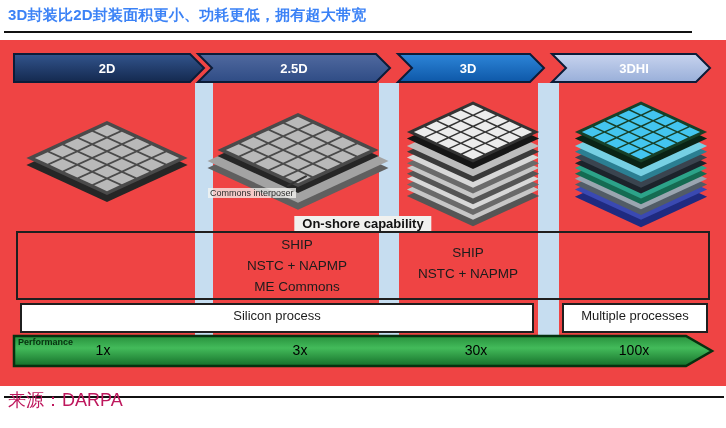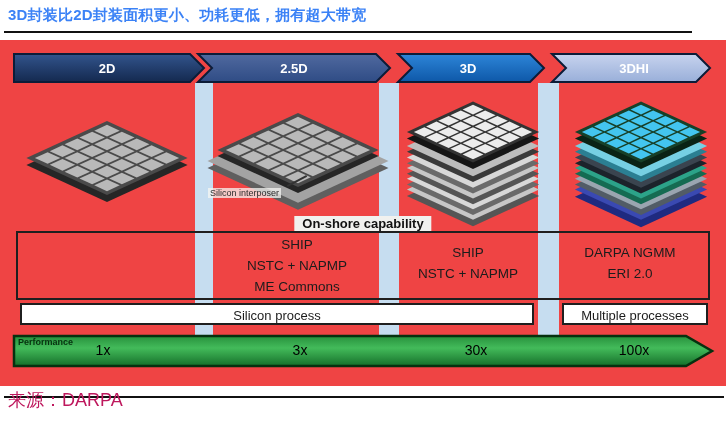--- a/index.html
+++ b/index.html
@@ -17,21 +17,21 @@
   .chip{pointer-events:none;}
   .interposer-label{left:208px;top:148px;font-size:9px;color:#2d2d2d;background:rgba(245,245,243,.75);padding:0 2px;}
   .interposer-arrow{left:286px;top:140px;width:22px;height:2px;background:#333;transform:rotate(-28deg);}
   .cap-box{left:16px;top:191px;width:694px;height:69px;border:2px solid #1f1f1f;background:transparent;box-sizing:border-box;}
   .cap-title{left:363px;top:176px;transform:translateX(-50%);font-size:13px;font-weight:bold;color:#111;background:#f1f1ef;padding:0 8px;white-space:nowrap;}
   .cap-col{color:#1c1c1c;font-size:13.5px;line-height:21px;text-align:center;}
   .cap-col1{left:30px;top:202px;width:150px;}
   .cap-col2{left:217px;top:194px;width:160px;}
   .cap-col3{left:388px;top:202px;width:160px;}
   .cap-col4{left:548px;top:202px;width:164px;}
-  .proc-box{top:263px;height:22px;border:2px solid #1f1f1f;background:#ffffff;box-sizing:border-box;font-size:13px;color:#1c1c1c;text-align:center;line-height:22px;}
+  .proc-box{top:263px;height:30px;border:2px solid #1f1f1f;background:#ffffff;box-sizing:border-box;font-size:13px;color:#1c1c1c;text-align:center;line-height:22px;}
   .proc1{left:20px;width:514px;}
   .proc2{left:562px;width:146px;}
   .perf-svg{left:0;top:294px;}
   .perf-label{left:18px;top:297px;font-size:9px;font-weight:bold;color:#06310f;}
   .perf-val{top:302px;transform:translateX(-50%);font-size:14px;font-weight:normal;color:#000;}
   .src-divider{left:4px;top:396px;width:720px;height:2px;background:#111;}
   .src-text{left:8px;top:388px;font-size:18px;color:#be185d;}
   text.stage{font-size:13px;font-weight:bold;fill:#ffffff;}
 </style>
 </head>
@@ -158,38 +158,34 @@
         <use href="#board" transform="translate(0 31) scale(1 0.46) rotate(45)" fill="#3a444f"></use>
         <use href="#board" transform="translate(0 24) scale(1 0.46) rotate(45)" fill="#2b7f92"></use>
         <use href="#board" transform="translate(0 17) scale(1 0.46) rotate(45)" fill="#76d0e3"></use>
         <use href="#board" transform="translate(0 8) scale(1 0.46) rotate(45)" fill="#0a2315"></use>
         <use href="#board" transform="scale(1 0.46) rotate(45)" fill="#174028"></use>
         <use href="#tiles" transform="scale(1 0.46) rotate(45)" fill="#43c5ef"></use>
       </g>
     </svg>
 
     <div class="abs interposer-arrow"></div>
-    <div class="abs interposer-label">Silicon interposer</div>
+    <div class="abs interposer-label">Commons interposer</div>
 
     <div class="abs cap-box"></div>
     <div class="abs cap-title">On-shore capability</div>
 
     <div class="abs cap-col cap-col2">
       <div>SHIP</div>
       <div>NSTC + NAPMP</div>
       <div>ME Commons</div>
     </div>
     <div class="abs cap-col cap-col3">
       <div>SHIP</div>
       <div>NSTC + NAPMP</div>
     </div>
-    <div class="abs cap-col cap-col4">
-      <div>DARPA NGMM</div>
-      <div>ERI 2.0</div>
-    </div>
 
     <div class="abs proc-box proc1">Silicon process</div>
     <div class="abs proc-box proc2">Multiple processes</div>
 
     <svg class="abs perf-svg" width="726" height="36">
       <polygon points="14,2 686,2 712,17 686,32 14,32" fill="url(#gperf)" stroke="#06310f" stroke-width="2.5"></polygon>
     </svg>
     <div class="abs perf-label">Performance</div>
     <div class="abs perf-val" style="left:103px">1x</div>
     <div class="abs perf-val" style="left:300px">3x</div>

